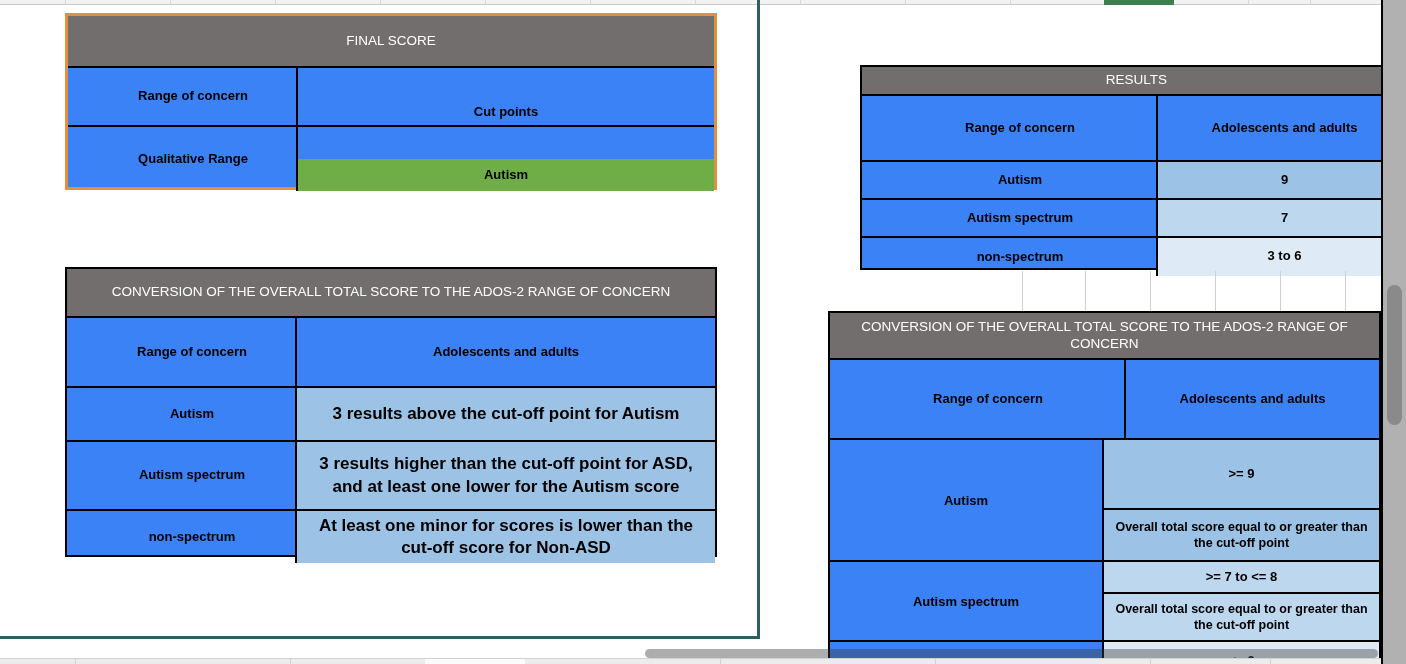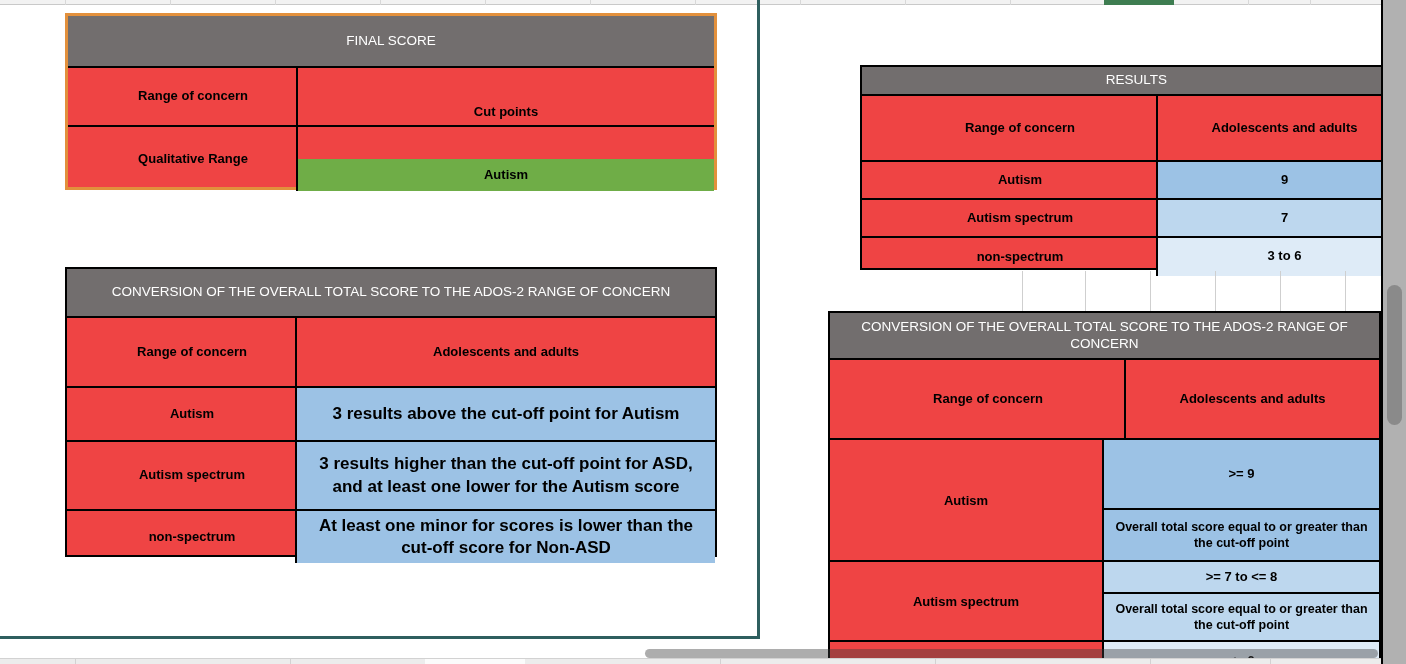--- a/index.html
+++ b/index.html
@@ -19,21 +19,21 @@
   .teal-v{left:757px;top:0;width:3px;height:639px;background:#2E5F5F;}
   .teal-h{left:0;top:636px;width:760px;height:3px;background:#2E5F5F;}
 
   
   .right-black-line{left:1381px;top:0;width:2px;height:664px;background:#000;}
   .vscroll-track{left:1383px;top:0;width:23px;height:664px;background:#b1b1b1;}
   .vscroll-thumb{position:absolute;left:4px;top:285px;width:15px;height:140px;background:#8a8a8a;border-radius:8px;}
   .hscroll-thumb{left:645px;top:649px;width:733px;height:9px;background:rgba(60,60,60,0.42);border-radius:5px;z-index:30;}
 
   
-  .tbl{background:#ef4444;}
+  .tbl{background:#3b82f6;}
   .thead{display:flex;align-items:center;justify-content:center;text-align:center;
          background:#726E6E;color:#ffffff;font-size:13.5px;font-weight:400;line-height:1.25;
          border-bottom:2px solid #000;padding:0 4px;}
   .row{display:flex;}
   .cell{box-sizing:border-box;display:flex;align-items:center;justify-content:center;
         text-align:center;font-weight:700;color:#000;font-size:13px;line-height:1.3;padding:2px 6px;}
   .c1{border-right:2px solid #000;margin-left:22px;}
   .bb{border-bottom:2px solid #000;}
 
   

